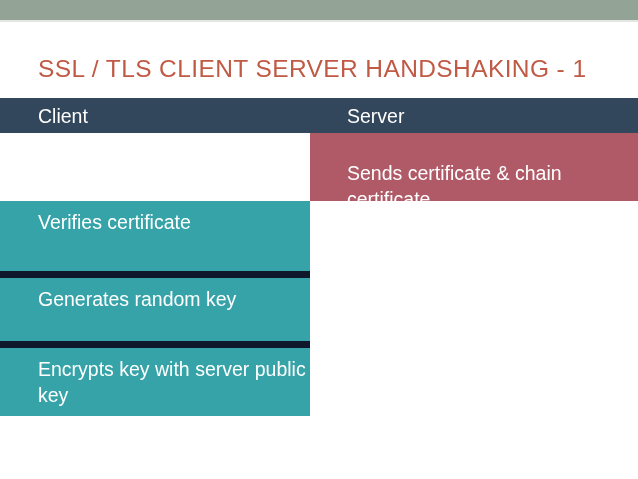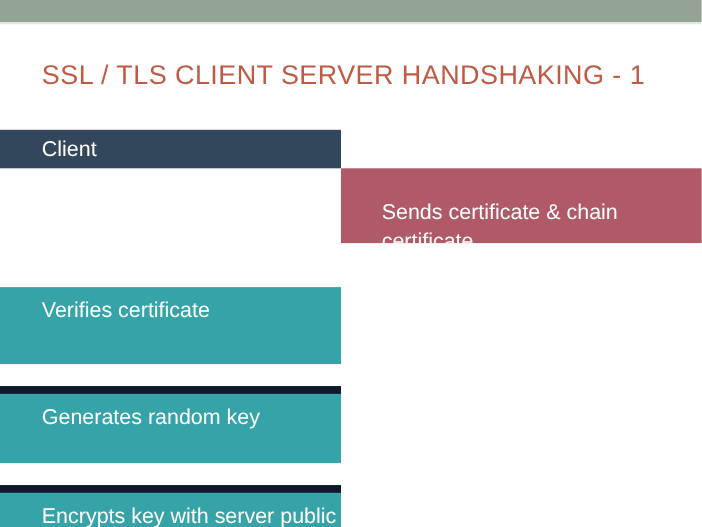--- a/index.html
+++ b/index.html
@@ -64,21 +64,20 @@
     box-sizing: border-box;
     padding: 7px 0 7px 38px;
     font-size: 19.5px;
     line-height: 26px;
     color: #ffffff;
     overflow: hidden;
   }
   .cell.col-client {
     width: 310px;
     flex: 0 0 310px;
-    margin-top: 20px;
   }
   .cell.col-server {
     width: 328px;
     flex: 0 0 328px;
     padding-left: 37px;
   }
 
   
   .row.header .cell {
     background: #33475c;
@@ -119,20 +118,21 @@
 
 <div class="top-band"></div>
 <div class="top-band-shadow"></div>
 
 <div class="title">SSL / TLS  CLIENT  SERVER  HANDSHAKING  - 1</div>
 
 <div class="table">
 
   <div class="row header">
     <div class="cell col-client">Client</div>
+    <div class="cell col-server">Server</div>
   </div>
 
 
   <div class="row r2">
     <div class="cell col-client fill-white"></div>
     <div class="cell col-server fill-red">Sends certificate &amp; chain certificate</div>
   </div>
 
   <div class="row r3">
     <div class="cell col-client fill-teal">Verifies certificate</div>

